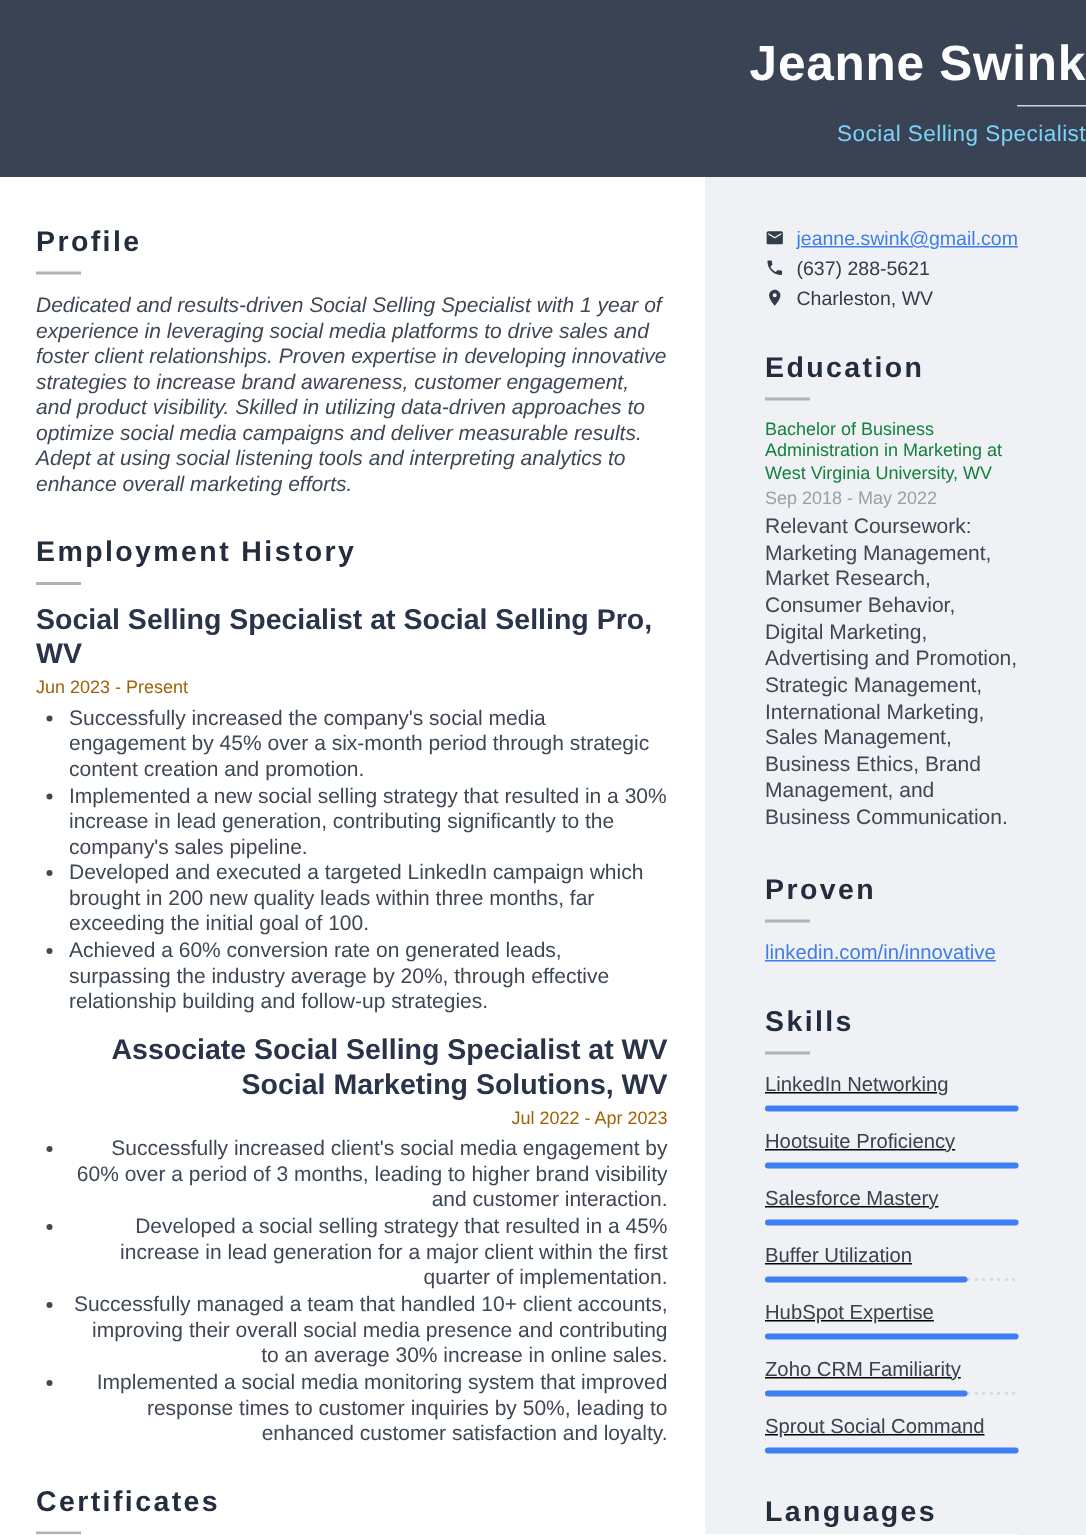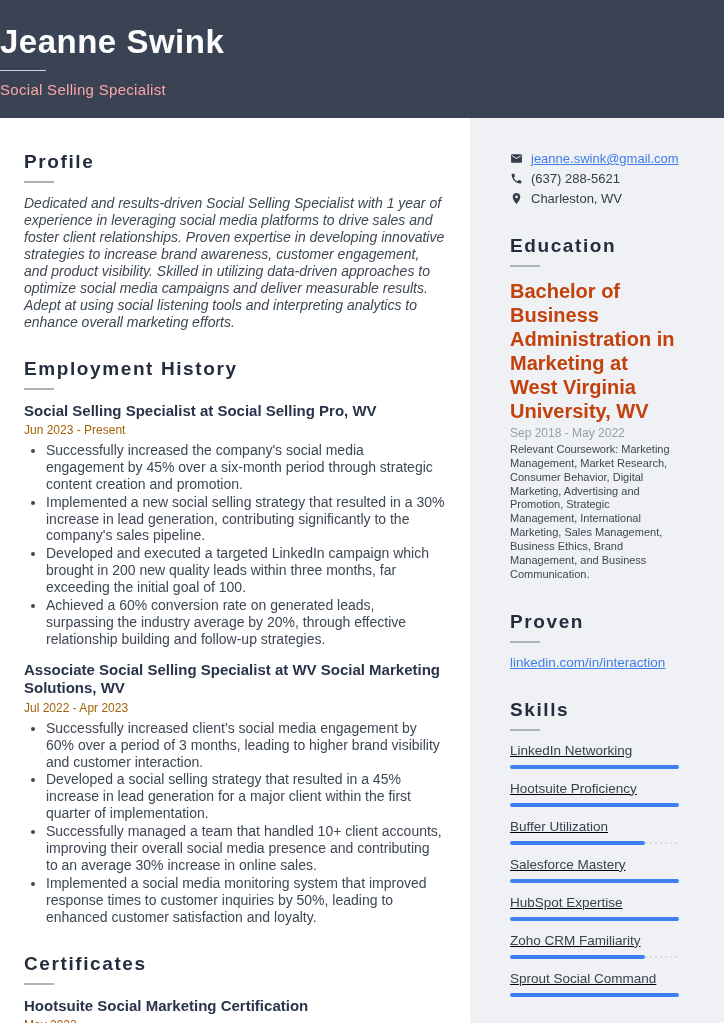--- a/index.html
+++ b/index.html
@@ -1,56 +1,56 @@
 <!DOCTYPE html>
 <html><head>
 <meta charset="utf-8">
 <style>
   html,body{margin:0;padding:0;}
   body{width:724px;height:1023px;background:#fff;font-family:"Liberation Sans","DejaVu Sans",sans-serif;-webkit-font-smoothing:antialiased;}
   .page{width:724px;height:1023px;overflow:hidden;display:flex;flex-direction:column;background:#fff;}
 
   
-  .header{height:118px;flex:0 0 118px;background:#3a4353;color:#fff;display:flex;flex-direction:column;align-items:flex-start;justify-content:center;}
+  .header{height:118px;flex:0 0 118px;background:#3a4353;color:#fff;display:flex;flex-direction:column;align-items:flex-end;justify-content:center;}
   .header h1{margin:2px 0 0;font-size:33px;font-weight:700;letter-spacing:.5px;color:#fdfdfe;}
   .name-divider{width:46px;height:1px;background:#cfd3da;margin:9px 0 10px;}
-  .header .subtitle{font-size:15px;color:#fca5a5;letter-spacing:.3px;}
+  .header .subtitle{font-size:15px;color:#7dd3fc;letter-spacing:.3px;}
 
   
   .columns{flex:1;display:flex;min-height:0;}
   .main{width:470px;flex:0 0 470px;box-sizing:border-box;padding:33px 25px 14px 24px;background:#fff;}
   .sidebar{flex:1;box-sizing:border-box;background:#eff1f4;padding:33px 48px 0 40px;}
 
   
   h2.sec{margin:0;font-size:19px;font-weight:700;letter-spacing:1.6px;color:#232d3e;}
   .rule{width:30px;height:2px;background:#aeb2ba;margin:8px 0 12px;}
   .body-text{font-size:14px;line-height:1.21;color:#3e4754;margin:0;font-style:italic;}
 
   
   .job{margin-top:2px;}
-  .job + .job{margin-top:13px;}
-  .job-title{font-size:15px;font-weight:700;color:#29334a;line-height:1.22;margin:0;}
+  .job + .job{margin-top:13px;text-align:right;}
+  .job-title{font-size:19px;font-weight:700;color:#29334a;line-height:1.22;margin:0;}
   .dates{font-size:12px;color:#a16207;margin:3px 0 5px;}
   ul.bullets{margin:0;padding:0 0 0 22px;}
   ul.bullets li{font-size:14px;line-height:1.21;color:#3e4754;margin:0 0 1px;}
   ul.bullets li::marker{color:#3e4754;}
 
   .section{margin-top:27px;}
   .cert{margin:0 0 11px;}
   .cert .job-title{font-size:15px;}
 
   
   .contact{margin:0 0 2px;}
   .contact-row{display:flex;align-items:center;gap:8px;margin-bottom:5px;font-size:13px;color:#333c49;}
   .contact-row svg{width:13px;height:13px;fill:#333c49;flex:0 0 13px;}
   a.link{color:#3f7de8;text-decoration:underline;}
   .side-section{margin-top:29px;}
-  .degree{font-size:20px;font-weight:700;color:#c2410c;line-height:1.2;margin:0;}
+  .degree{font-size:12px;font-weight:400;color:#15803d;line-height:1.2;margin:0;}
   .side-dates{font-size:12px;color:#989fa8;margin:3px 0 3px;}
-  .side-text{font-size:11px;line-height:1.26;color:#3e4754;margin:0;}
+  .side-text{font-size:14px;line-height:1.26;color:#3e4754;margin:0;}
   .link-item{font-size:13.5px;margin-top:2px;}
 
   .skill{margin-bottom:12px;text-decoration:underline;}
   .skill-label{font-size:13.5px;color:#39424e;margin-bottom:7px;}
   .bar{position:relative;height:4px;width:100%;}
   .bar::before{content:"";position:absolute;left:0;right:0;top:1px;height:2px;
     background-image:repeating-linear-gradient(90deg,#d8dbdf 0 2px,transparent 2px 5px);}
   .bar-fill{position:absolute;left:0;top:0;height:4px;background:#3d7ff2;border-radius:2px;}
 </style>
 </head>
@@ -141,50 +141,50 @@
         <div class="rule"></div>
         <p class="degree">Bachelor of Business Administration in Marketing at West Virginia University, WV</p>
         <div class="side-dates">Sep 2018 - May 2022</div>
         <p class="side-text">Relevant Coursework: Marketing Management, Market Research, Consumer Behavior, Digital Marketing, Advertising and Promotion, Strategic Management, International Marketing, Sales Management, Business Ethics, Brand Management, and Business Communication.</p>
       </section>
 
       <section class="side-section">
         <h2 class="sec">Proven</h2>
         <div class="rule"></div>
         <div class="link-item">
-          <a class="link" href="#">linkedin.com/in/interaction</a>
+          <a class="link" href="#">linkedin.com/in/innovative</a>
         </div>
       </section>
 
       <section class="side-section">
         <h2 class="sec">Skills</h2>
         <div class="rule"></div>
 
         <div class="skill">
           <div class="skill-label">LinkedIn Networking</div>
           <div class="bar">
               <div class="bar-fill" style="width: 100%;"></div>
             </div>
         </div>
         <div class="skill">
           <div class="skill-label">Hootsuite Proficiency</div>
           <div class="bar">
               <div class="bar-fill" style="width: 100%;"></div>
             </div>
         </div>
         <div class="skill">
+          <div class="skill-label">Salesforce Mastery</div>
+          <div class="bar">
+              <div class="bar-fill" style="width: 100%;"></div>
+            </div>
+        </div>
+        <div class="skill">
           <div class="skill-label">Buffer Utilization</div>
           <div class="bar">
               <div class="bar-fill" style="width: 80%;"></div>
-            </div>
-        </div>
-        <div class="skill">
-          <div class="skill-label">Salesforce Mastery</div>
-          <div class="bar">
-              <div class="bar-fill" style="width: 100%;"></div>
             </div>
         </div>
         <div class="skill">
           <div class="skill-label">HubSpot Expertise</div>
           <div class="bar">
               <div class="bar-fill" style="width: 100%;"></div>
             </div>
         </div>
         <div class="skill">
           <div class="skill-label">Zoho CRM Familiarity</div>

